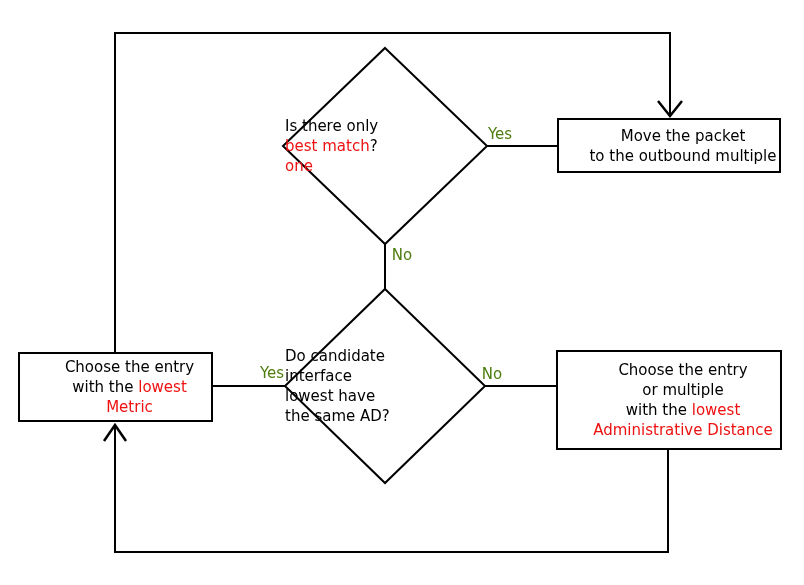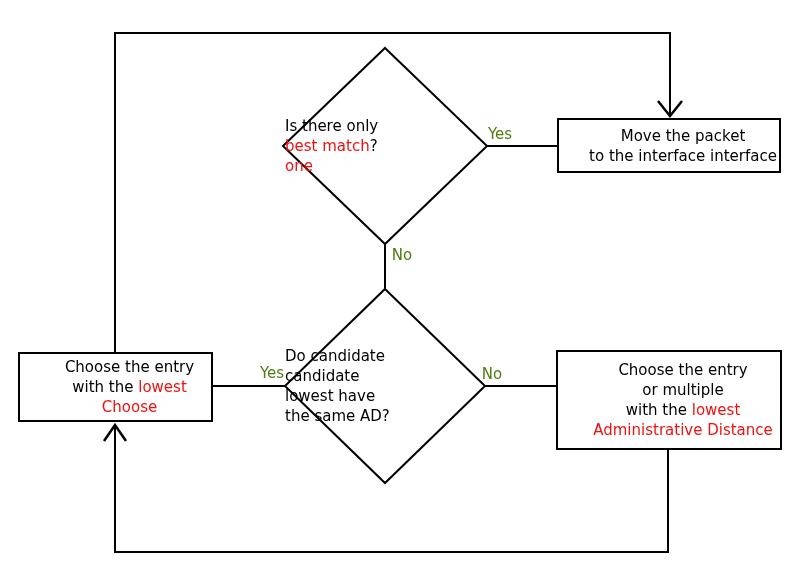--- a/index.html
+++ b/index.html
@@ -75,34 +75,34 @@
   </svg>
 
   <div class="diamond-text" style="left:285px; top:116px; width:200px;">
     <div class="node-line">Is there only</div>
     <div class="node-line"><span class="red">best match</span><span>?</span></div>
     <div class="node-line red">one</div>
   </div>
 
   <div class="node-box" style="left:557px; top:118px; width:224px; height:55px;">
     <div class="node-line">Move the packet</div>
-    <div class="node-line">to the interface interface</div>
+    <div class="node-line">to the outbound multiple</div>
   </div>
 
   <div class="diamond-text" style="left:285px; top:346px; width:200px;">
     <div class="node-line">Do candidate</div>
-    <div class="node-line">candidate</div>
+    <div class="node-line">interface</div>
     <div class="node-line">lowest have</div>
     <div class="node-line">the same AD?</div>
   </div>
 
   <div class="node-box" style="left:18px; top:352px; width:195px; height:70px;">
     <div class="node-line">Choose the entry</div>
     <div class="node-line"><span>with the </span><span class="red">lowest</span></div>
-    <div class="node-line red">Choose</div>
+    <div class="node-line red">Metric</div>
   </div>
 
   <div class="node-box" style="left:556px; top:350px; width:226px; height:100px;">
     <div class="node-line">Choose the entry</div>
     <div class="node-line">or multiple</div>
     <div class="node-line"><span>with the </span><span class="red">lowest</span></div>
     <div class="node-line red">Administrative Distance</div>
   </div>
 
   <div class="edge-label" style="left:500px; top:125px;">Yes</div>

